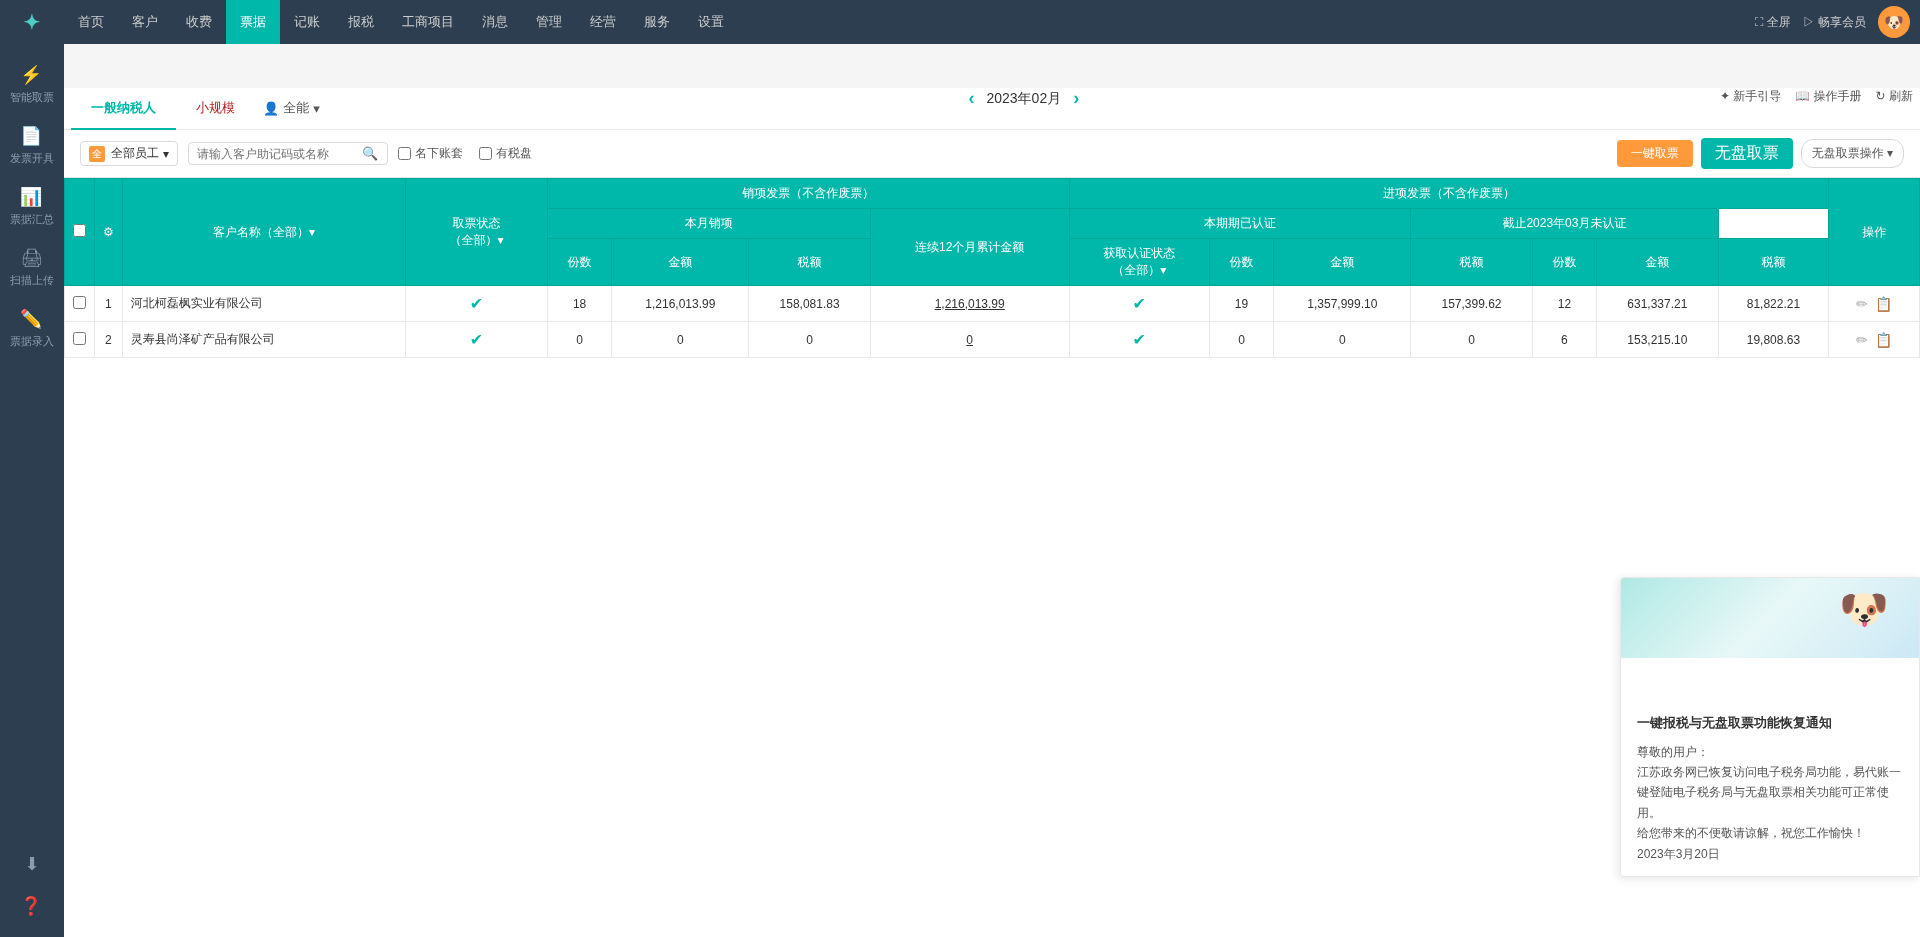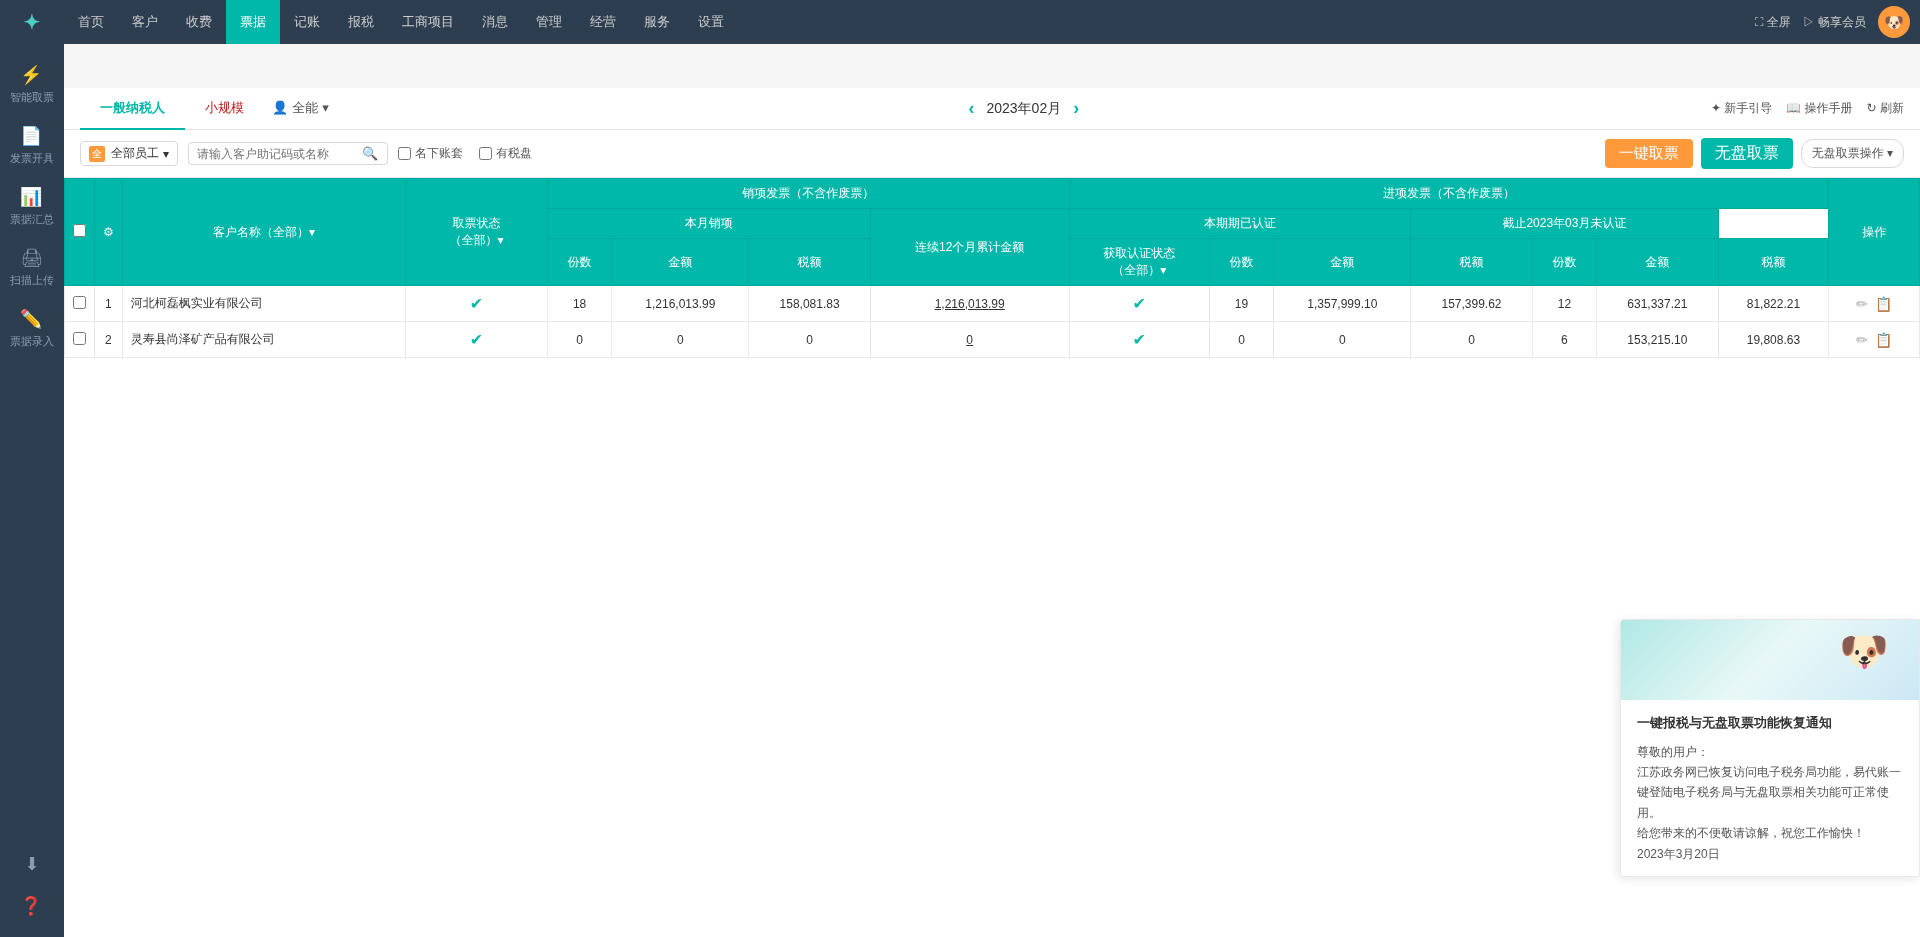--- a/index.html
+++ b/index.html
@@ -116,22 +116,22 @@
       height: calc(937px - 44px);
       display: flex;
       flex-direction: column;
       background: #f0f2f5;
     }
 
     
     .tabs-bar {
       background: #fff;
       display: flex;
-      align-items: center;
-      padding: 0 16px;
+      align-items: flex-start;
+      padding: 0 7px;
       height: 42px;
       border-bottom: 1px solid #e8e8e8;
       gap: 0;
       position: relative;
     }
     .tab-item {
       padding: 0 20px;
       height: 42px;
       display: flex;
       align-items: center;
@@ -242,21 +242,21 @@
       gap: 8px;
       align-items: center;
     }
     .btn-orange {
       background: #ff9a3c;
       color: #fff;
       border: none;
       border-radius: 4px;
       padding: 5px 14px;
       cursor: pointer;
-      font-size: 15px;
+      font-size: 12px;
     }
     .btn-teal {
       background: #00b8a9;
       color: #fff;
       border: none;
       border-radius: 4px;
       padding: 5px 14px;
       cursor: pointer;
       font-size: 16px;
     }
@@ -371,20 +371,21 @@
       height: 60px;
       font-size: 40px;
     }
     .notification-popup .popup-body {
       padding: 12px 16px;
       font-size: 12px;
       color: #555;
       line-height: 1.7;
       max-height: 200px;
       overflow-y: auto;
+      margin-top: 42px;
     }
     .notification-popup .popup-title {
       font-size: 13px;
       font-weight: bold;
       color: #333;
       margin-bottom: 8px;
     }
 
     
     .filter-tag {

